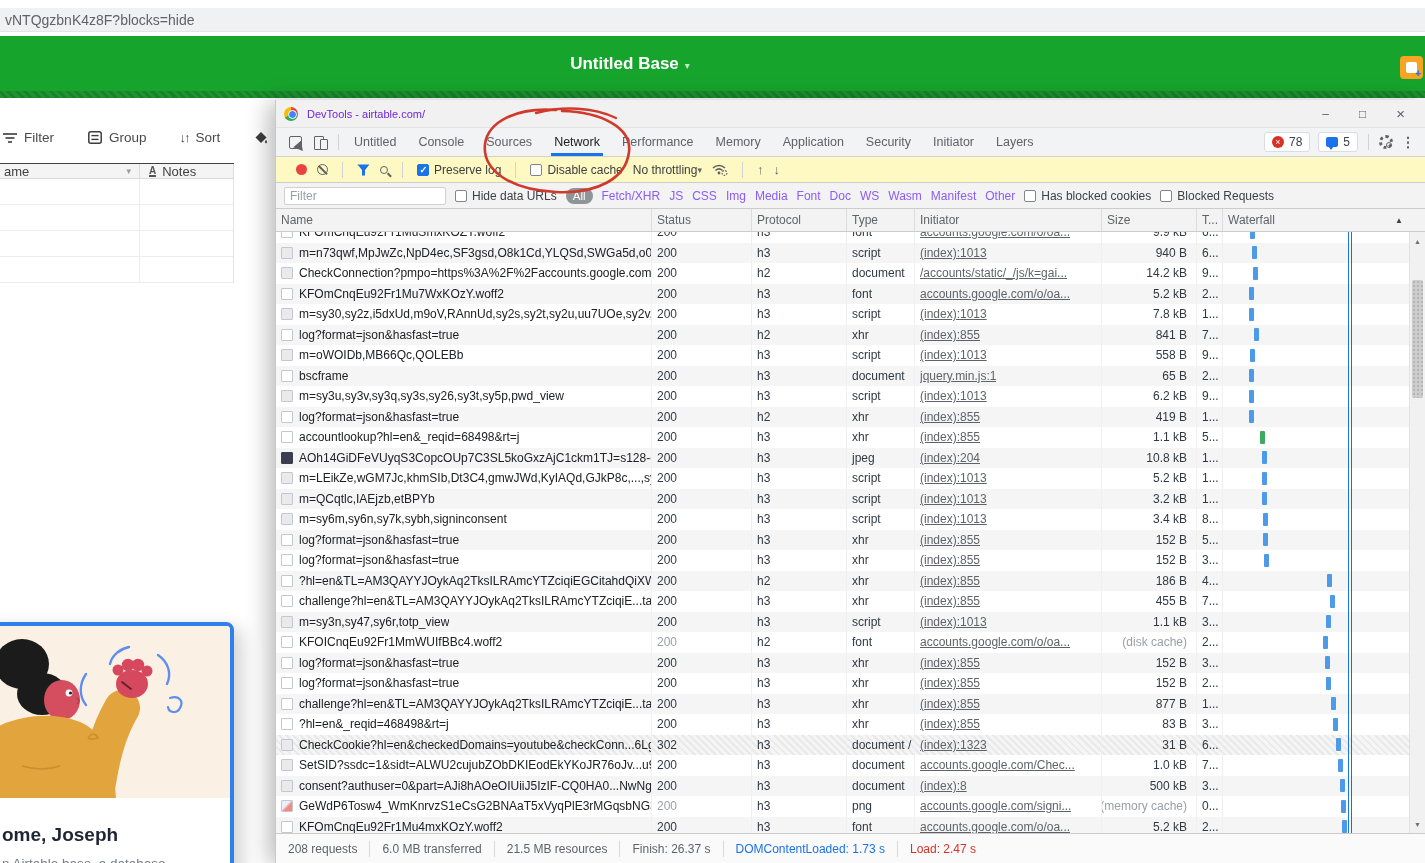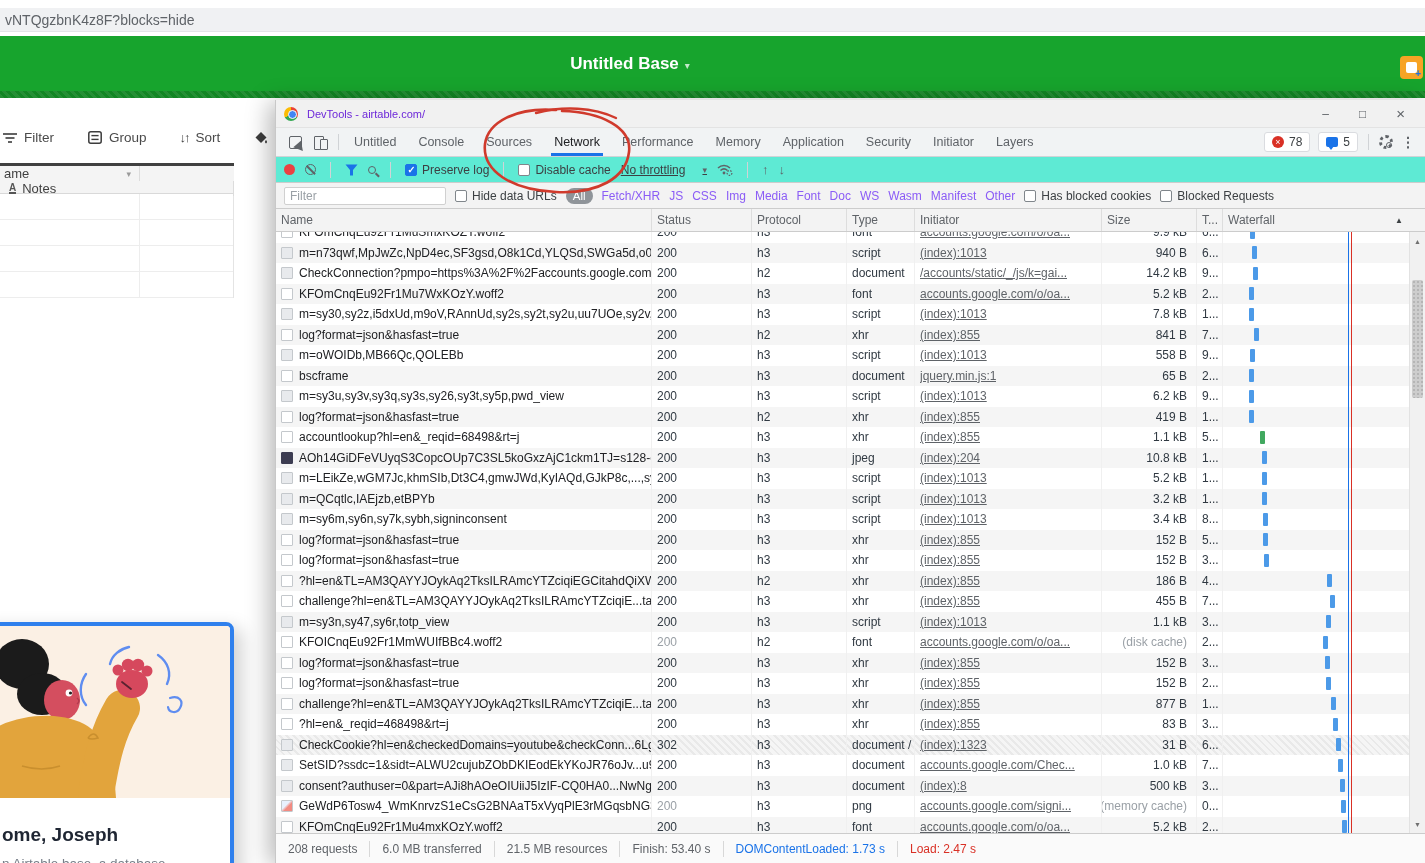--- a/index.html
+++ b/index.html
@@ -25,22 +25,22 @@
   .ext-icon::after { content:"+"; position:absolute; right:2px; bottom:0px; color:#1a73e8; font-size:10px; font-weight:bold; }
 
   
   .at-toolbar { position:absolute; top:130px; left:2px; display:flex; gap:33px; align-items:center;
       color:#4a4a4a; font-size:13.5px; }
   .at-tool { display:flex; align-items:center; gap:7px; cursor:pointer; white-space:nowrap; }
   .tool-ic { display:inline-flex; width:15px; height:15px; align-items:center; justify-content:center; color:#3c3c3c; }
   .sort-gl { font-size:13px; letter-spacing:-2px; color:#3c3c3c; }
 
   .at-grid { position:absolute; top:163px; left:0; width:234px; }
-  .at-grid-head { height:31px; background:#f4f4f4; border-bottom:1px solid #d9d9d9; border-top:3px solid #404040;
-      display:flex; font-size:13px; color:#3f3f3f;flex-direction:column; }
+  .at-grid-head { height:16px; background:#f4f4f4; border-bottom:1px solid #d9d9d9; border-top:1px solid #404040;
+      display:flex; font-size:13px; color:#3f3f3f; }
   .gcol1 { width:140px; position:relative; display:flex; align-items:center; padding-left:4px; border-right:1px solid #dcdcdc; }
   .gcol1 .caret { position:absolute; right:8px; color:#9a9a9a; font-size:9px; }
   .gcol2 { flex:1; display:flex; align-items:center; padding-left:9px; gap:6px; border-right:1px solid #dcdcdc; }
   .notes-ic { font-size:10px; color:#555; font-weight:bold; border-bottom:2px solid #555; line-height:9px; }
   .at-rows { border-right:1px solid #e4e4e4; }
   .at-row { height:26px; border-bottom:1px solid #ededed; display:flex; }
   .at-row .c1 { width:140px; border-right:1px solid #ededed; }
 
   
   .card { position:absolute; left:-22px; top:622px; width:256px; height:290px; background:#fff;
@@ -80,32 +80,32 @@
       border-radius:3px; padding:2px 7px; font-size:12px; color:#3c4043; cursor:pointer; }
   .err-ic { width:12px; height:12px; border-radius:50%; background:#d93025; color:#fff; font-size:9px;
       display:flex; align-items:center; justify-content:center; line-height:1; }
   .msg-ic { width:12px; height:10px; background:#1a73e8; border-radius:2px; position:relative; }
   .msg-ic::after { content:""; position:absolute; left:2px; bottom:-3px; border-left:3px solid transparent;
       border-right:3px solid transparent; border-top:4px solid #1a73e8; }
   .gear { width:14px; height:14px; border-radius:50%; border:3px dotted #5f6368; position:relative; cursor:pointer; }
   .gear::after { content:""; position:absolute; left:3.5px; top:3.5px; width:4px; height:4px; border-radius:50%; border:1.5px solid #5f6368; }
   .kebab { color:#5f6368; font-size:14px; font-weight:bold; letter-spacing:0; cursor:pointer; }
 
-  .dt-nettools { height:26px; background:#5eead4; border-bottom:1px solid #ccc; display:flex; align-items:center; padding:0 8px; gap:10px; }
+  .dt-nettools { height:26px; background:#fef9c3; border-bottom:1px solid #ccc; display:flex; align-items:center; padding:0 20px; gap:10px; }
   .rec-dot { width:11px; height:11px; border-radius:50%; background:#ea4242; cursor:pointer; }
   .clear-ic { width:11px; height:11px; border-radius:50%; border:1.5px solid #5f6368; position:relative; cursor:pointer; }
   .clear-ic::after { content:""; position:absolute; left:-1px; top:4.2px; width:12px; height:1.5px; background:#5f6368; transform:rotate(45deg); }
   .funnel { cursor:pointer; display:flex; }
   .mag { width:8px; height:8px; border:1.6px solid #5f6368; border-radius:50%; position:relative; cursor:pointer; }
   .mag::after { content:""; position:absolute; left:6px; top:7px; width:5px; height:1.6px; background:#5f6368; transform:rotate(45deg); }
   .cb { width:12px; height:12px; border:1.5px solid #80868b; border-radius:2px; background:#fff; display:inline-block; flex:none; }
   .cb.checked { background:#1a73e8; border-color:#1a73e8; position:relative; }
   .cb.checked::after { content:"\2713"; position:absolute; left:1.5px; top:-1px; color:#fff; font-size:9.5px; font-weight:bold; }
   .ctrl-label { display:flex; align-items:center; gap:5px; color:#3c4043; cursor:pointer; white-space:nowrap; }
-  .throttle { display:flex; align-items:center; gap:17px; color:#3c4043; cursor:pointer;text-decoration:underline; }
+  .throttle { display:flex; align-items:center; gap:0; color:#3c4043; cursor:pointer; }
   .throttle .caret { font-size:9px; color:#5f6368; }
   .arrow-gl { font-size:13px; font-weight:bold; color:#5f6368; cursor:pointer; }
 
   .dt-filterrow { height:26px; background:#f3f3f3; border-bottom:1px solid #ccc; display:flex; align-items:center; padding:0 8px; gap:9px; font-size:12px; color:#3c4043; }
   .filter-input { width:162px; height:18px; border:1px solid #d0d0d0; border-radius:2px; font-size:12px;
       padding-left:5px; color:#202124; background:#fff; font-family:"Liberation Sans",sans-serif; }
   .filter-input::placeholder { color:#9aa0a6; }
   .pill { background:#8f9499; color:#fff; border-radius:9px; padding:2px 7px; font-size:11.5px; cursor:pointer; }
   .tfilter { cursor:pointer; white-space:nowrap; color:#8b5cf6; }
 
@@ -905,21 +905,21 @@
     <div class="dt-scroll">
       <span class="scr-up">▲</span>
       <span class="scr-thumb"></span>
       <span class="scr-down">▼</span>
     </div>
 
     <div class="dt-footer">
       <span class="foot-item">208 requests</span>
       <span class="foot-item">6.0 MB transferred</span>
       <span class="foot-item">21.5 MB resources</span>
-      <span class="foot-item">Finish: 53.40 s</span>
+      <span class="foot-item">Finish: 26.37 s</span>
       <span class="foot-item blue">DOMContentLoaded: 1.73 s</span>
       <span class="foot-item red">Load: 2.47 s</span>
     </div>
   </div>
 
   <svg class="annotation" width="160" height="95" viewBox="0 0 160 95">
     <path d="M 78 6 C 38 3 10 18 7 40 C 4 66 32 86 78 88 C 120 90 148 74 151 48 C 154 24 124 8 84 7" fill="none" stroke="#d03a2c" stroke-width="2.6" stroke-linecap="round"></path>
     <path d="M 58 9 C 85 2 115 3 138 14" fill="none" stroke="#d03a2c" stroke-width="2.4" stroke-linecap="round"></path>
   </svg>
 

